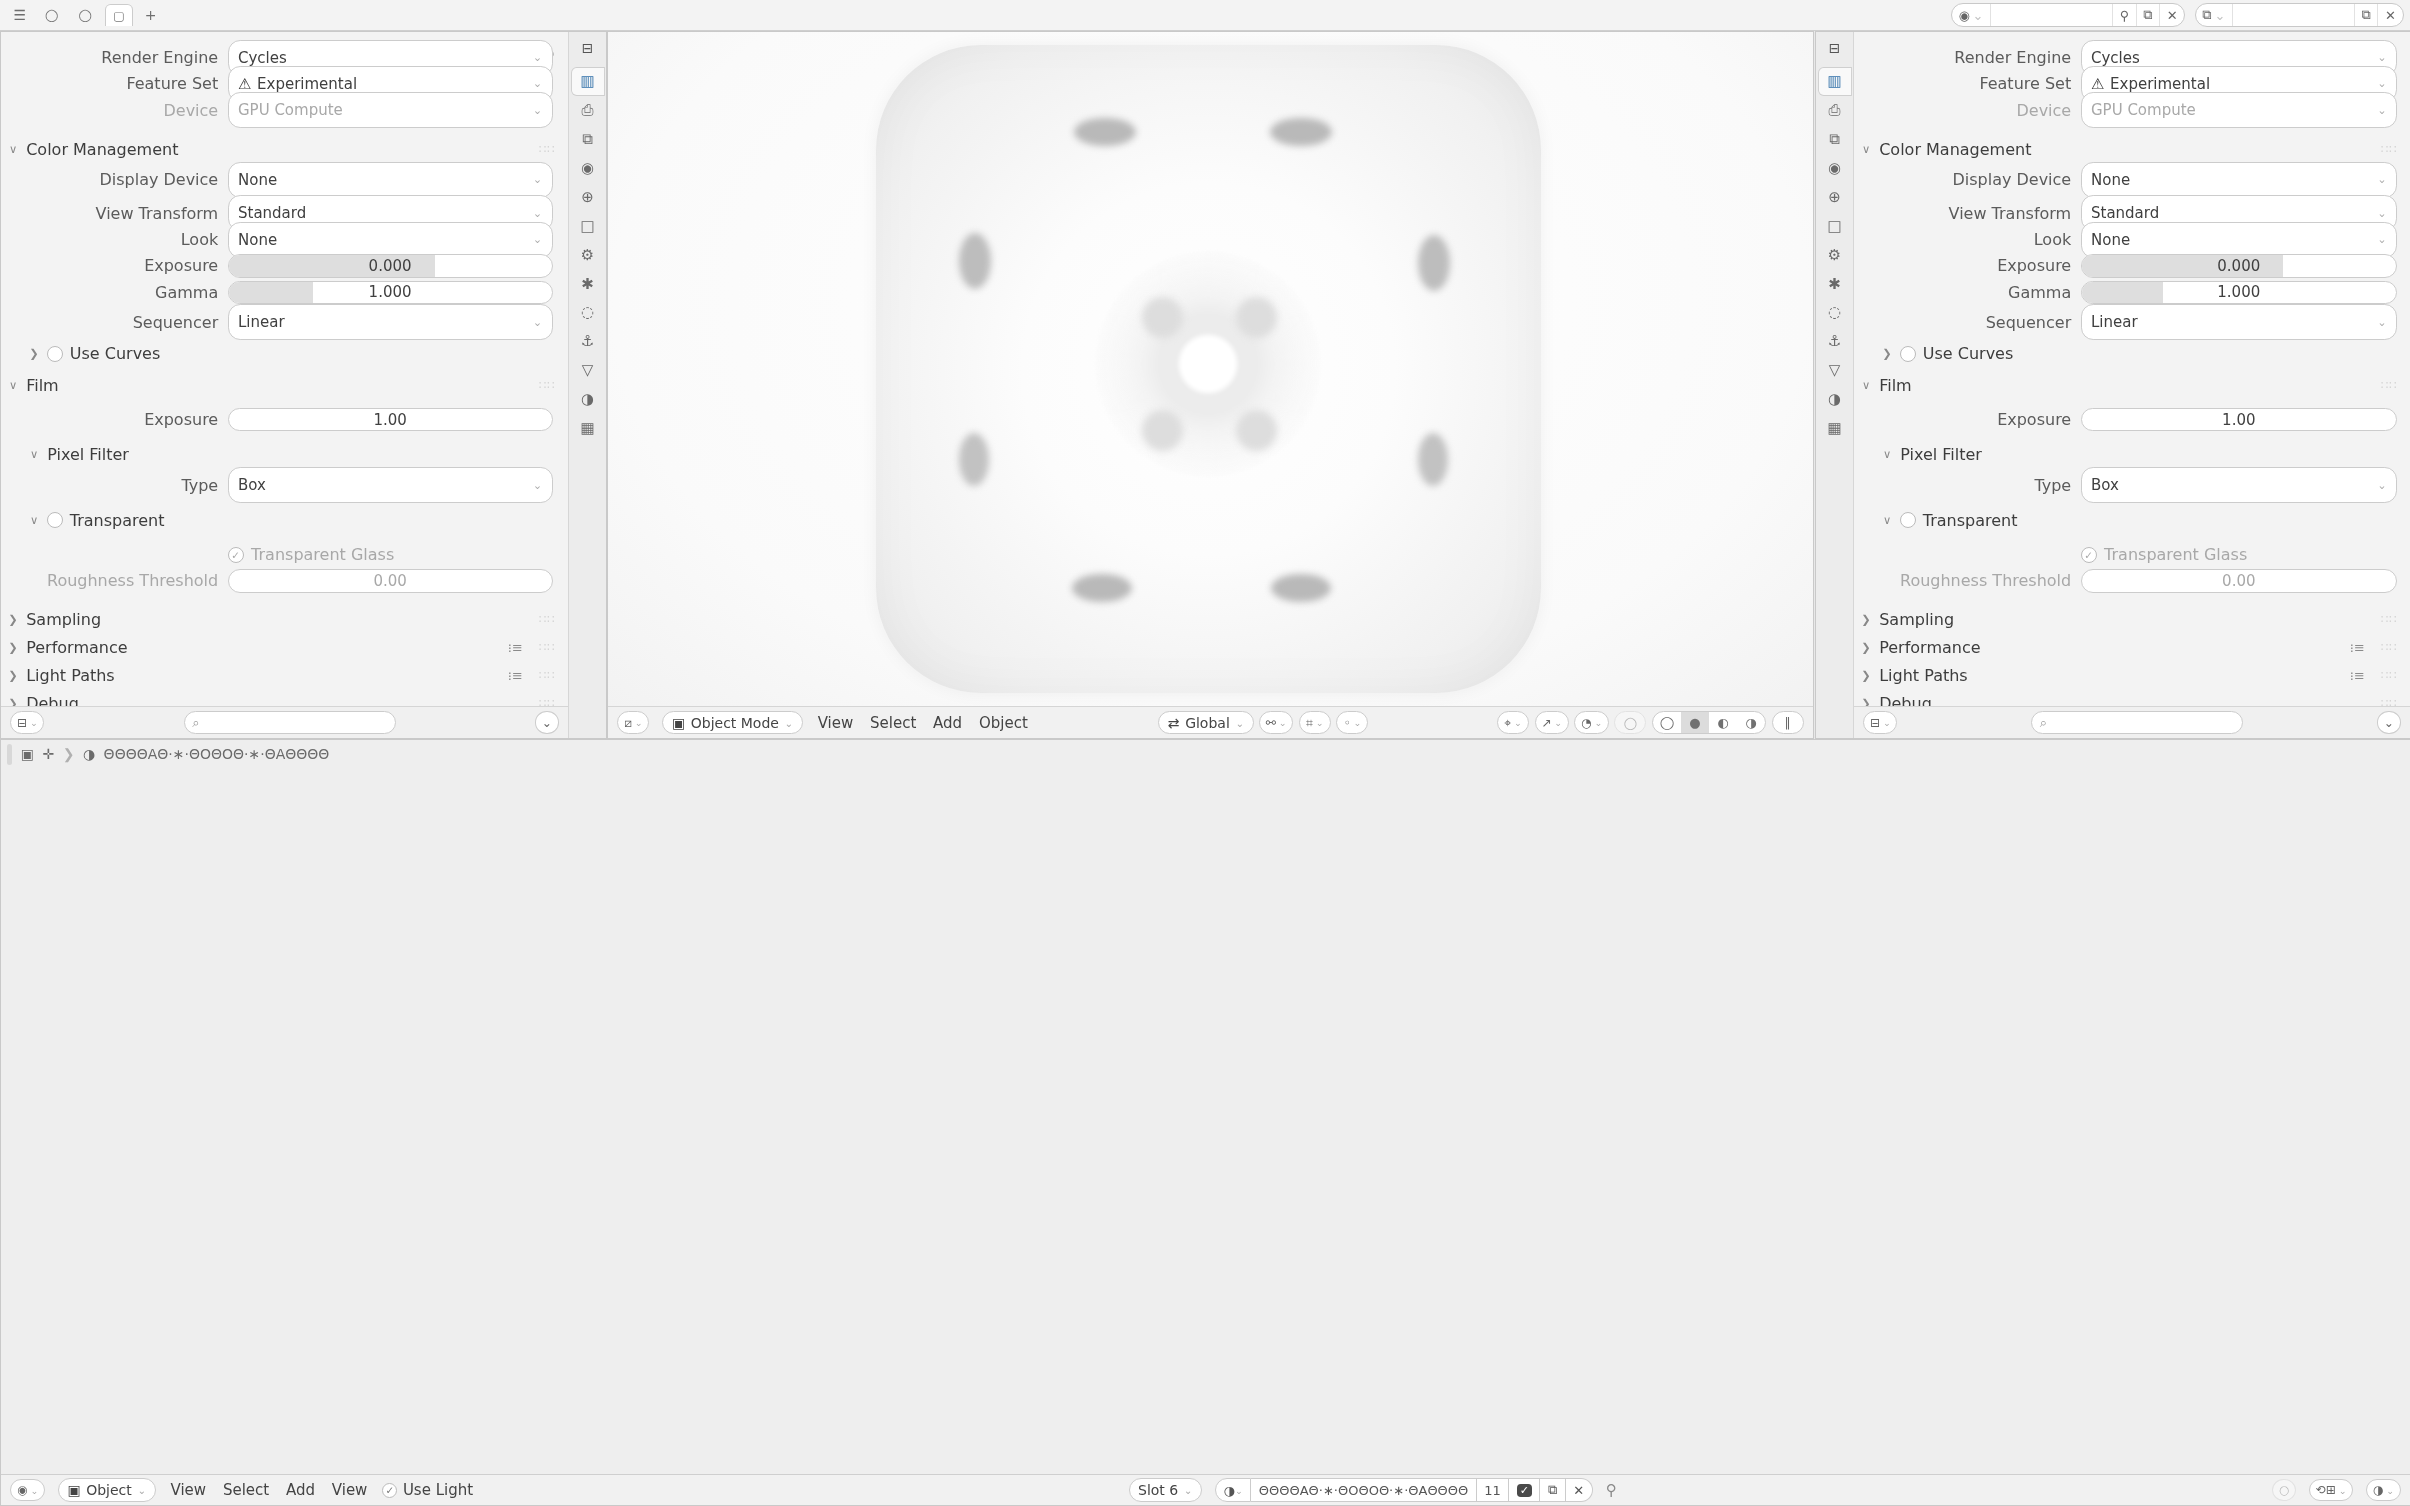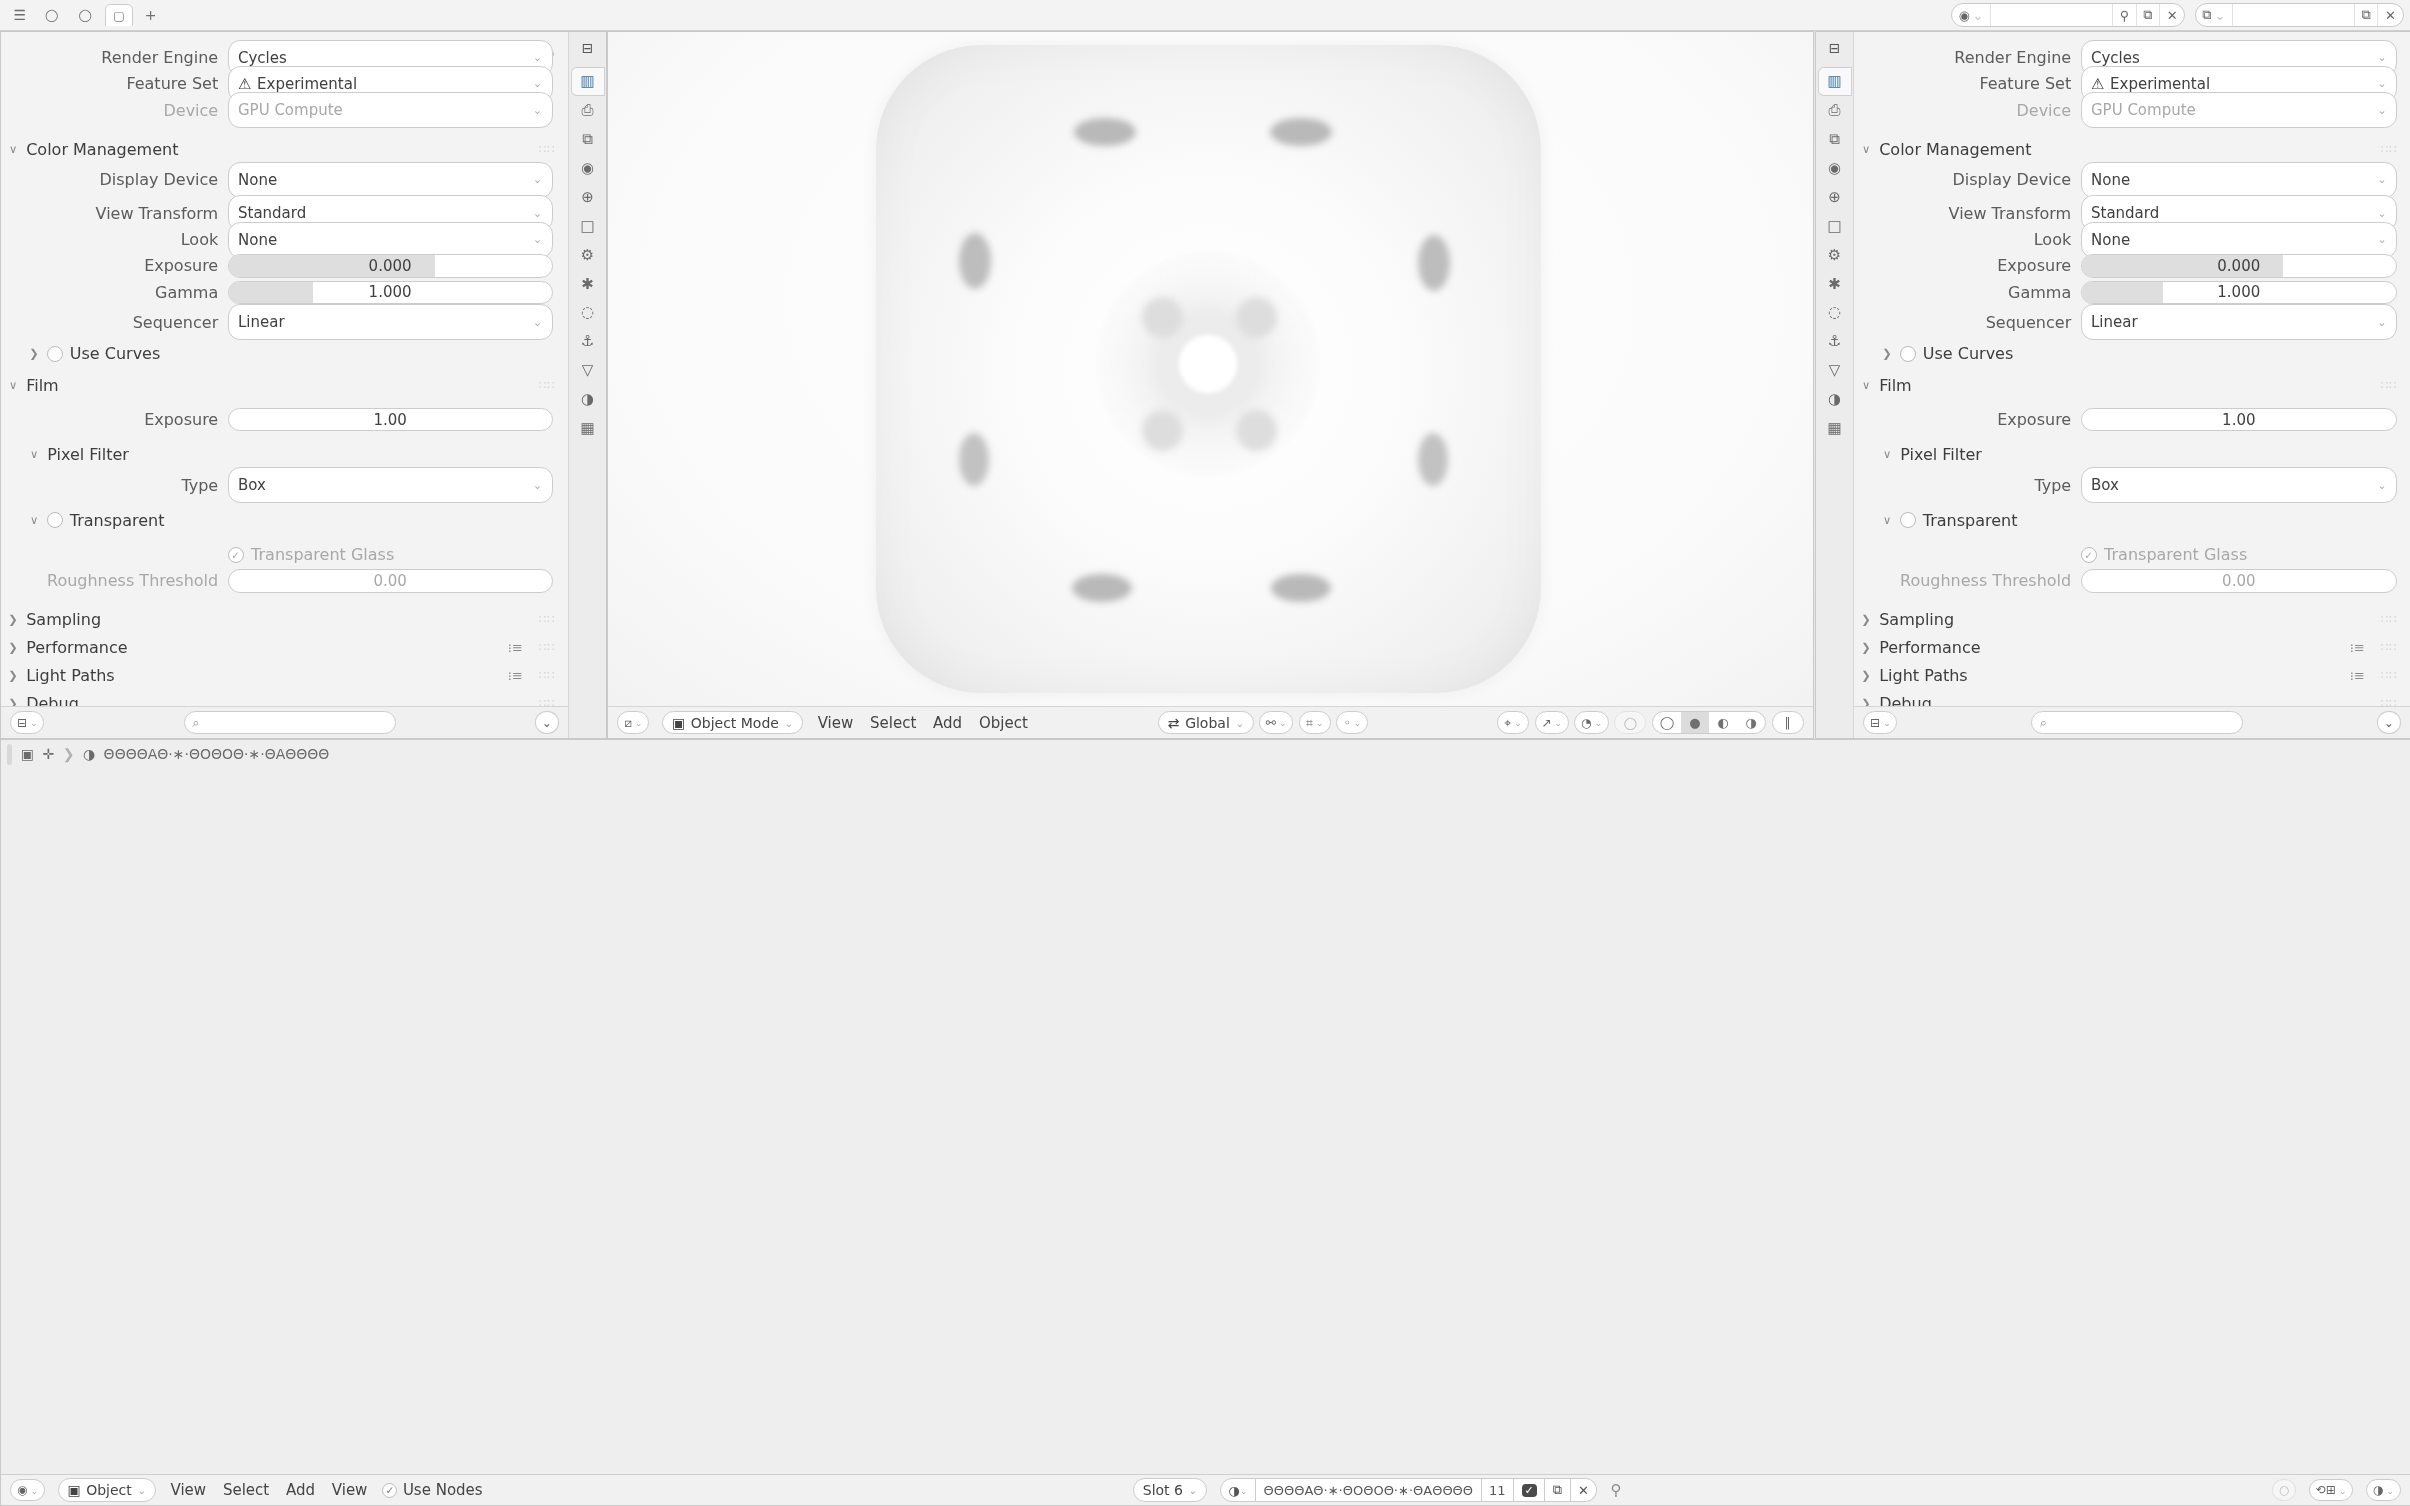--- a/index.html
+++ b/index.html
@@ -632,21 +632,21 @@
           <span>▣</span>
           <span>Object</span>
           <span style="color:#aaa;font-size:10.4px;">⌄</span>
         </span>
     <span class="menuword">View</span>
     <span class="menuword">Select</span>
     <span class="menuword">Add</span>
     <span class="menuword">View</span>
     <span style="display:flex;align-items:center;gap:5.6px;">
       <span class="cb" style="width:15px;height:15px;">✓</span>
-      <span>Use Nodes</span>
+      <span>Use Light</span>
         </span>
     <span style="flex:1;"></span>
     <span class="modebox">
           <span>Slot 6</span>
           <span style="color:#aaa;font-size:10.4px;">⌄</span>
         </span>
     <span class="matwidget">
       <span class="part">◑ <span style="color:#aaa;font-size:9.4px;">⌄</span></span>
       <span class="part" style="max-width:311px;overflow:hidden;white-space:nowrap;">ΘΘΘΘΑΘ·∗·ΘΟΘΟΘ·∗·ΘΑΘΘΘΘ</span>
       <span class="part">11</span>

